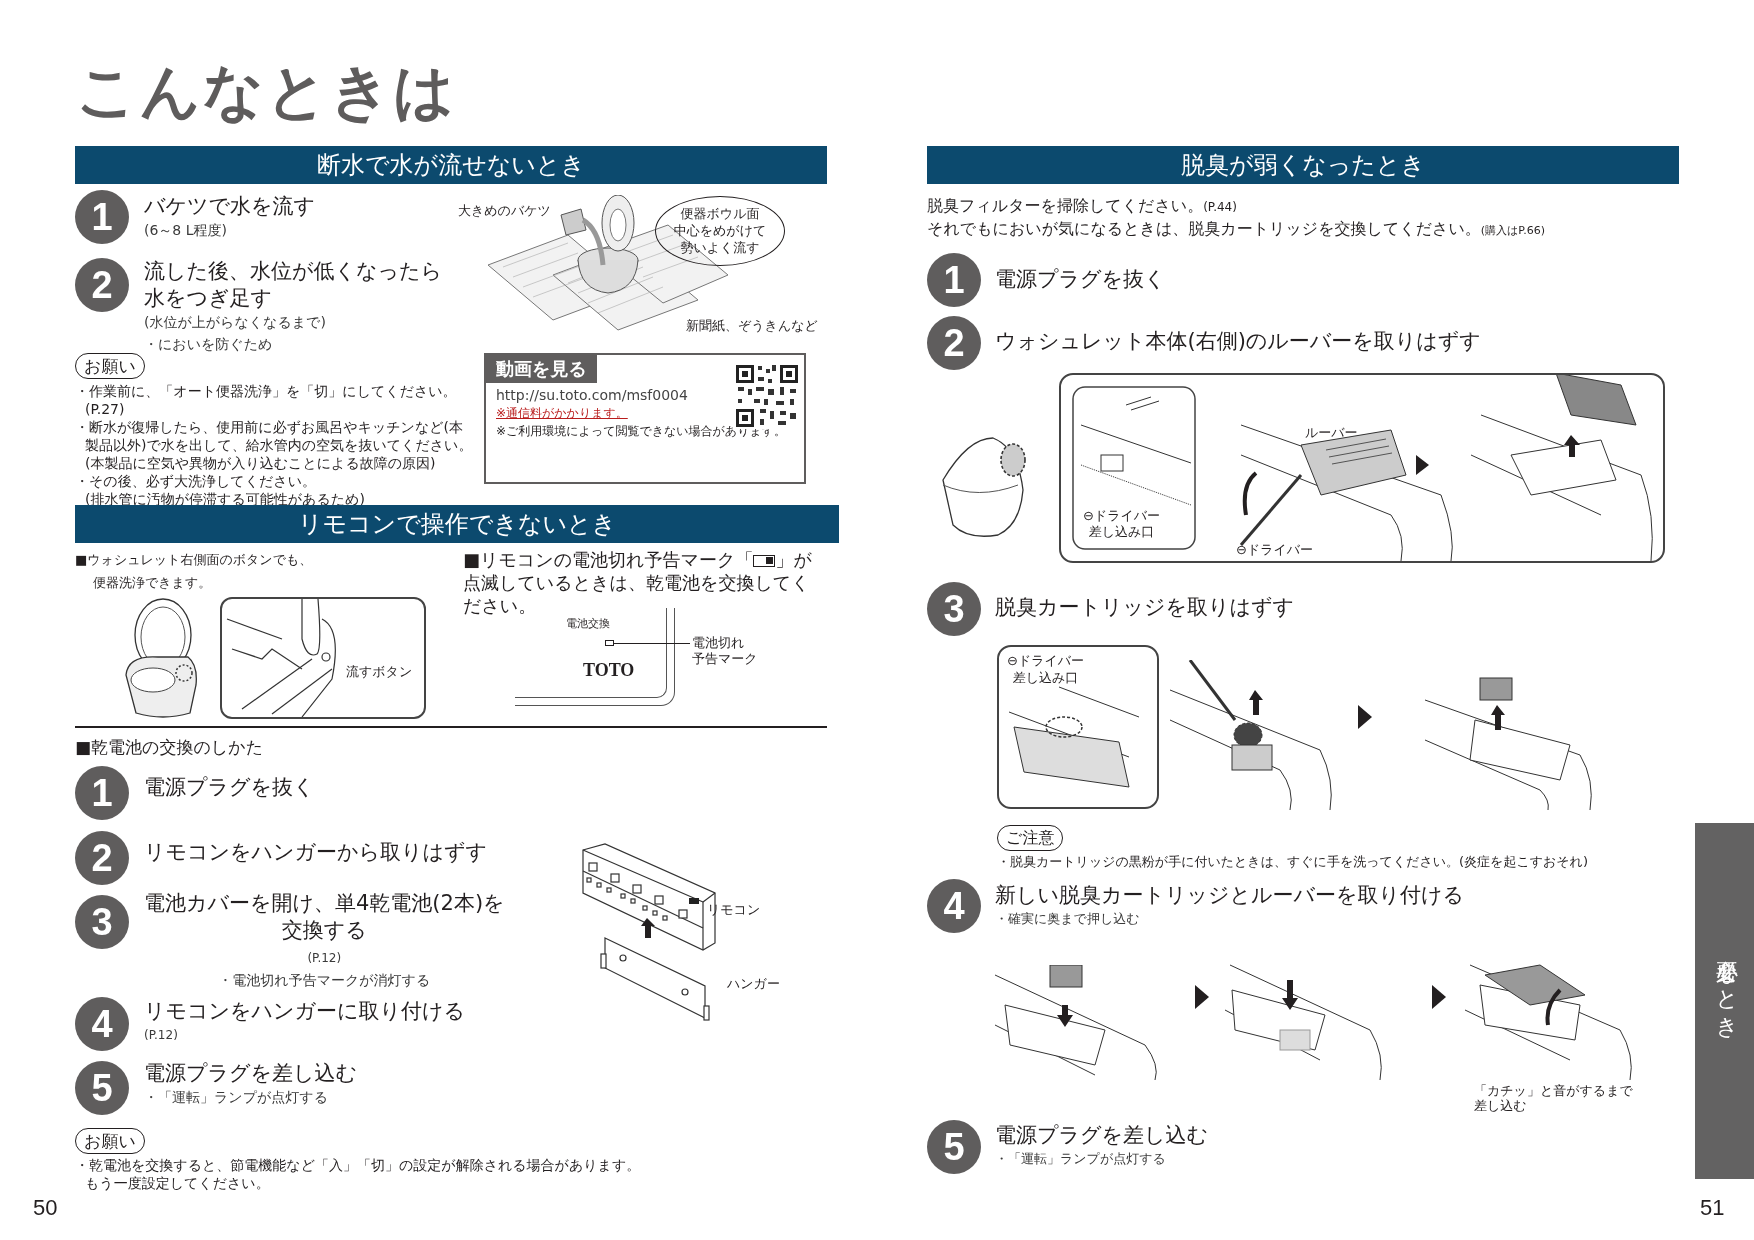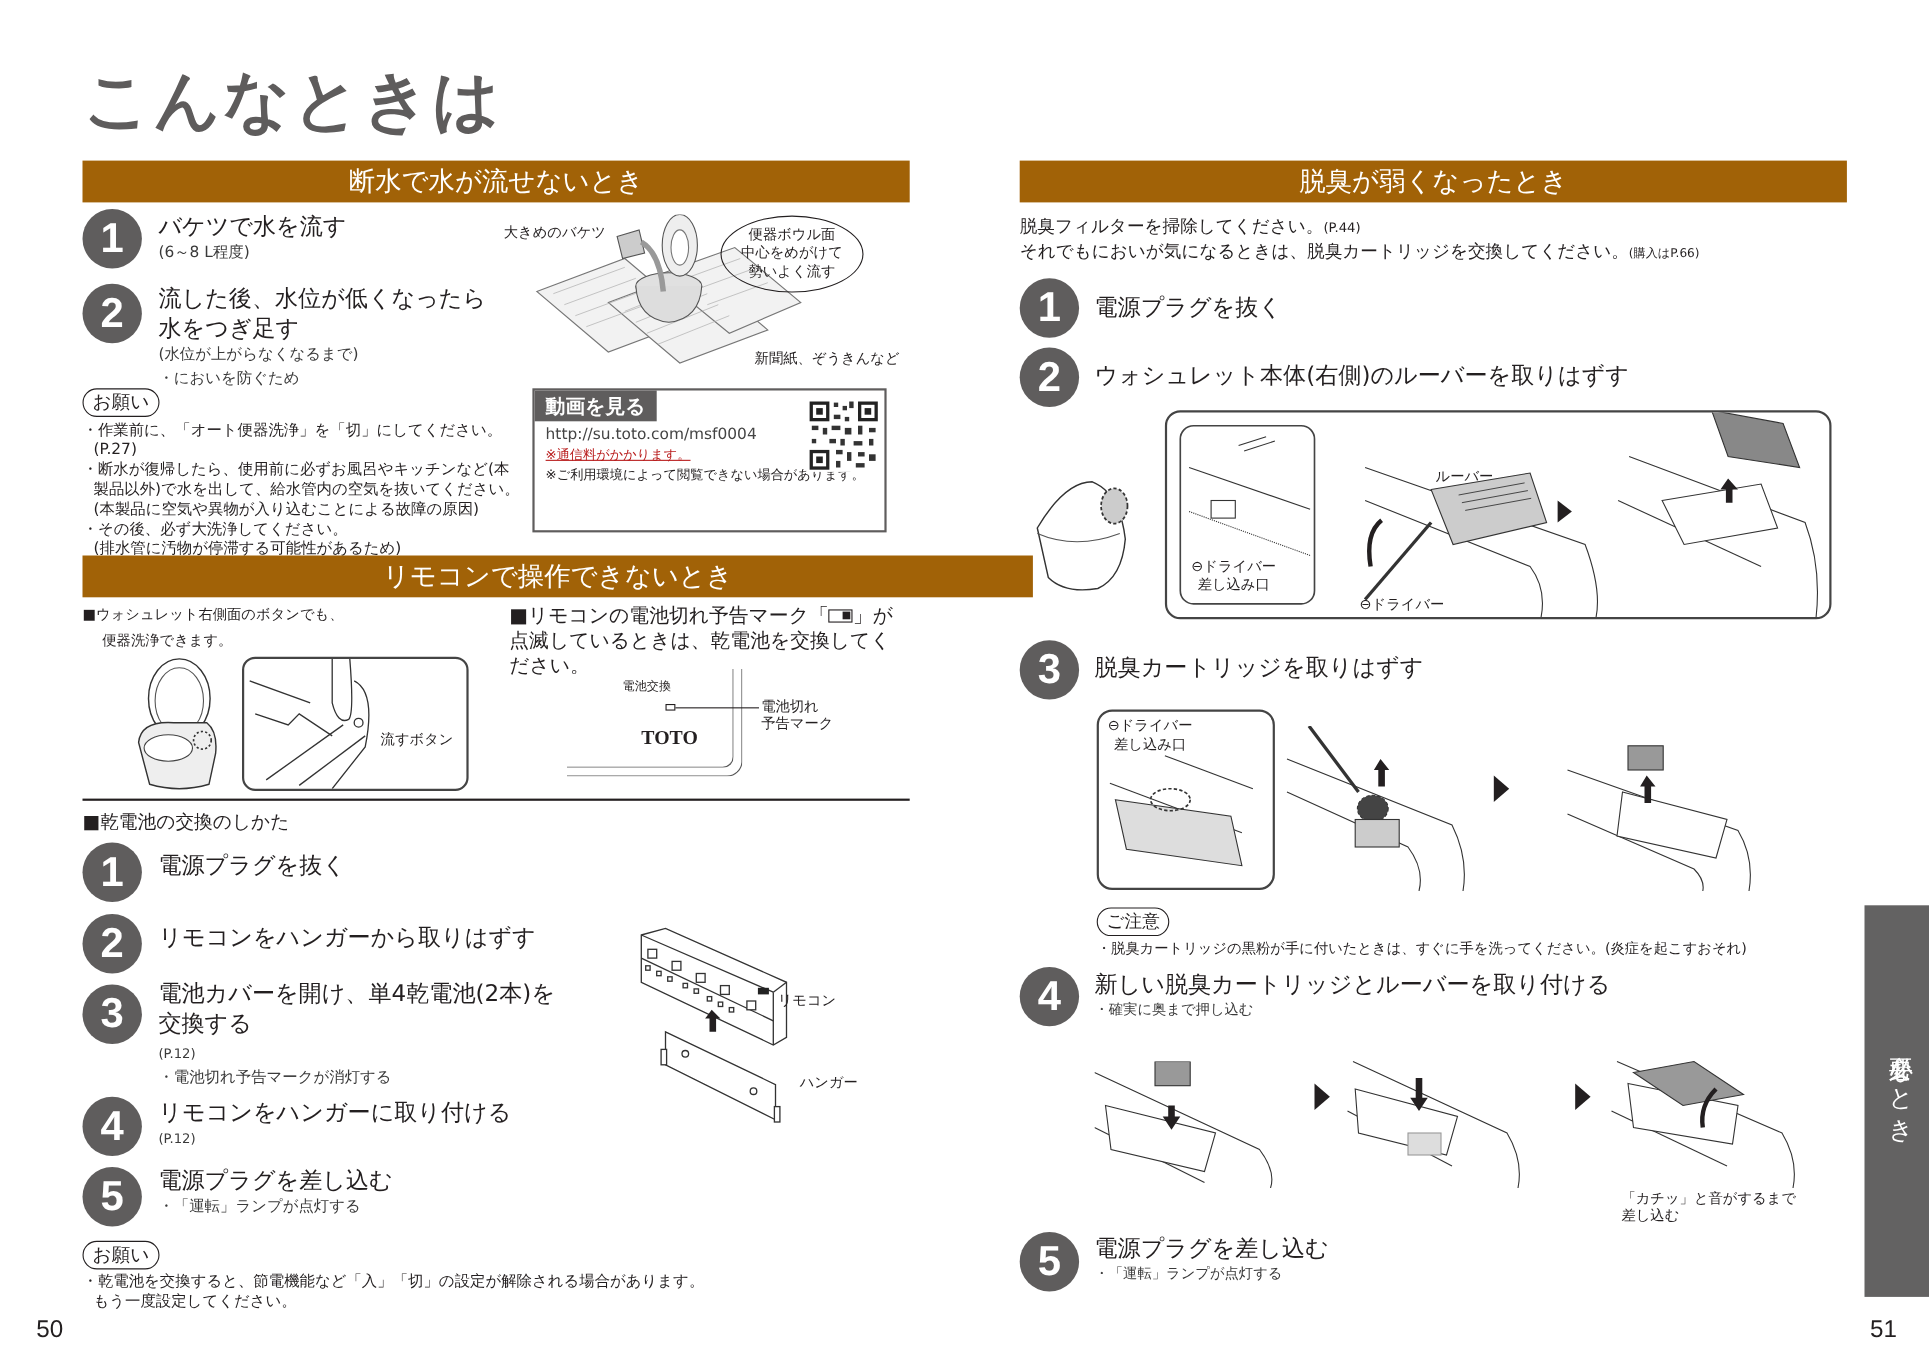--- a/index.html
+++ b/index.html
@@ -1,20 +1,20 @@
 <!DOCTYPE html>
 <html><head>
 <meta charset="utf-8">
 <style>
   * { box-sizing: border-box; margin: 0; padding: 0; }
   html, body { width: 1754px; height: 1240px; background: #ffffff; overflow: hidden; }
   body { position: relative; font-family: "DejaVu Sans", "Liberation Sans", sans-serif; color: #231f20; }
   .abs { position: absolute; }
   .page-title { left: 76px; top: 52px; font-size: 60px; font-weight: bold; color: #5e5c5c; letter-spacing: 2px; }
-  .sec-header { height: 38px; background: #a16207; color: #ffffff; font-size: 24px; text-align: center; line-height: 38px; }
+  .sec-header { height: 38px; background: #0c4a6e; color: #ffffff; font-size: 24px; text-align: center; line-height: 38px; }
   .step-circle { width: 54px; height: 54px; border-radius: 50%; background: #5f5d5d; color: #fff; font-weight: bold; font-size: 38px; text-align: center; line-height: 54px; font-family: "Liberation Sans", sans-serif; }
   .step-title { font-size: 21px; line-height: 27px; color: #231f20; }
   .step-sub { font-size: 14px; color: #3a3a3a; line-height: 20px; }
   .note-tag { border: 1.5px solid #231f20; border-radius: 14px; padding: 0 8px; font-size: 17px; line-height: 24px; display: inline-block; }
   .note-list { font-size: 14px; line-height: 18px; color: #231f20; }
   .note-list div { padding-left: 10px; text-indent: -10px; }
   .small { font-size: 14px; color: #231f20; }
   .callout { font-size: 13px; color: #231f20; }
   .rule { height: 1.5px; background: #231f20; }
   .video-box { border: 2px solid #5f5d5d; }
@@ -130,21 +130,21 @@
           <rect x="36" y="48" width="4" height="8"></rect>
         <rect x="46" y="48" width="6" height="4"></rect>
           <rect x="56" y="50" width="6" height="6"></rect>
           <rect x="26" y="56" width="4" height="6"></rect>
         <rect x="44" y="58" width="8" height="4"></rect>
       </g>
     </svg>
   </div>
 </div>
 
-<div class="abs sec-header" style="left:75px; top:505px; width:864px;">リモコンで操作できないとき</div>
+<div class="abs sec-header" style="left:75px; top:505px; width:764px;">リモコンで操作できないとき</div>
 
 <div class="abs" style="left:75px; top:548px; font-size:13px; line-height:23px;">
   <div>■ウォシュレット右側面のボタンでも、</div>
   <div style="padding-left:18px;">便器洗浄できます。</div>
 </div>
 
 <div class="abs" style="left:118px; top:595px; width:90px; height:125px;">
   <svg width="90" height="125" viewBox="0 0 90 125">
     <ellipse cx="45" cy="40" rx="28" ry="36" fill="#fff" stroke="#333" stroke-width="1.3"></ellipse>
     <ellipse cx="45" cy="42" rx="22" ry="30" fill="#fff" stroke="#555"></ellipse>
@@ -187,21 +187,21 @@
 
 <div class="abs" style="left:75px; top:736px; font-size:17px;">■乾電池の交換のしかた</div>
 
 <div class="abs step-circle" style="left:75px; top:766px;">1</div>
 <div class="abs step-title" style="left:144px; top:774px;">電源プラグを抜く</div>
 
 <div class="abs step-circle" style="left:75px; top:831px;">2</div>
 <div class="abs step-title" style="left:144px; top:839px;">リモコンをハンガーから取りはずす</div>
 
 <div class="abs step-circle" style="left:75px; top:895px;">3</div>
-<div class="abs" style="left:144px; top:890px;">
+<div class="abs" style="left:144px; top:890px;text-align:center;">
   <div class="step-title">電池カバーを開け、単4乾電池(2本)を</div>
   <div class="step-title">交換する</div>
   <div class="step-sub" style="font-size:12px; margin-top:4px;">(P.12)</div>
   <div class="step-sub" style="margin-top:2px;">・電池切れ予告マークが消灯する</div>
 </div>
 
 <div class="abs step-circle" style="left:75px; top:997px;">4</div>
 <div class="abs" style="left:144px; top:998px;">
   <div class="step-title">リモコンをハンガーに取り付ける</div>
   <div class="step-sub" style="font-size:12px;">(P.12)</div>

